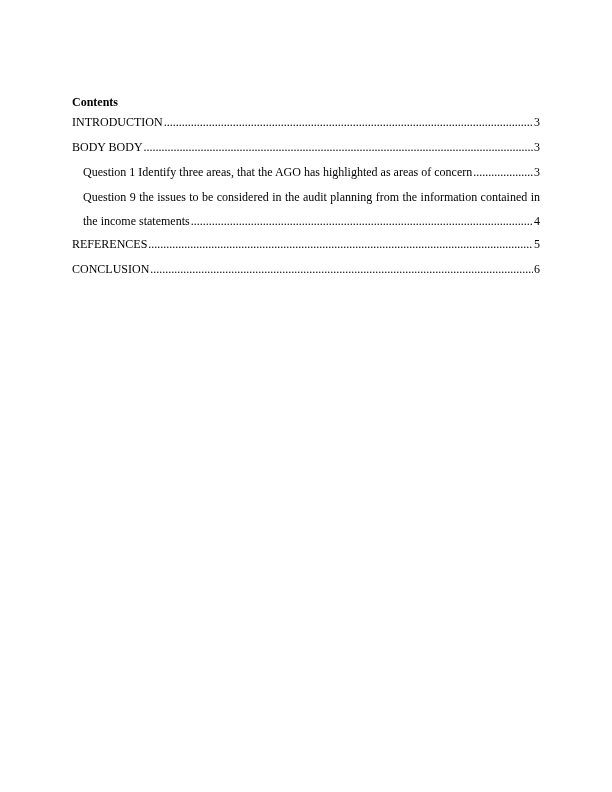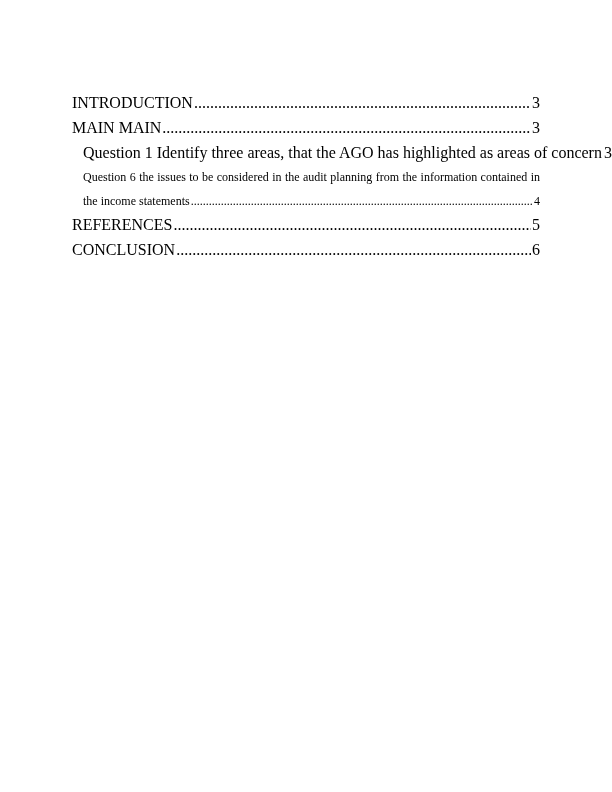--- a/index.html
+++ b/index.html
@@ -1,55 +1,56 @@
 <!DOCTYPE html>
 <html><head>
   <meta charset="utf-8">
   <style>
     html, body { margin: 0; padding: 0; background: #ffffff; }
     body { width: 612px; height: 792px; position: relative; overflow: hidden;
            font-family: "Liberation Serif", serif; color: #000; }
     .page { position: absolute; left: 72px; top: 95px; width: 468px; }
     .heading { font-weight: bold; font-size: 12px; line-height: 15px; margin: 0 0 5px 0; }
-    .toc-entry { display: flex; align-items: baseline; font-size: 16px; line-height: 15px;
+    .toc-entry { display: flex; align-items: baseline; font-size: 12px; line-height: 15px;
                  margin-bottom: 10px; }
     .toc-entry.sub { padding-left: 11px; text-align: center; }
     .toc-title { white-space: nowrap; }
     .leader { flex: 1; overflow: hidden; white-space: nowrap; margin: 0 1px; }
     .leader::after { content: "......................................................................................................................................................................................................................................................................................"; letter-spacing: 0px; }
     .toc-page { white-space: nowrap; }
     .toc-multi { font-size: 12px; line-height: 24px; padding-left: 11px; margin-bottom: 4px; margin-top: -5px; }
     .toc-multi .first-line { text-align: justify; text-align-last: justify; display: block; }
     .toc-multi .last-line { display: flex; align-items: baseline; justify-content: space-between; }
   </style>
 </head>
 <body>
 
 <div class="page">
+  <div class="heading">Contents</div>
 
   <div class="toc-entry">
     <span class="toc-title">INTRODUCTION</span>
     <span class="leader"></span>
     <span class="toc-page">3</span>
   </div>
 
   <div class="toc-entry">
-    <span class="toc-title">MAIN MAIN</span>
+    <span class="toc-title">BODY BODY</span>
     <span class="leader"></span>
     <span class="toc-page">3</span>
   </div>
 
   <div class="toc-entry sub">
     <span class="toc-title">Question 1 Identify three areas, that the AGO has highlighted as areas of concern</span>
     <span class="leader"></span>
     <span class="toc-page">3</span>
   </div>
 
   <div class="toc-multi">
-    <span class="first-line">Question 6 the issues to be considered in the audit planning from the information contained in</span>
+    <span class="first-line">Question 9 the issues to be considered in the audit planning from the information contained in</span>
     <div class="last-line">
       <span class="toc-title">the income statements</span>
       <span class="leader"></span>
       <span class="toc-page">4</span>
     </div>
   </div>
 
   <div class="toc-entry">
     <span class="toc-title">REFERENCES</span>
     <span class="leader"></span>

